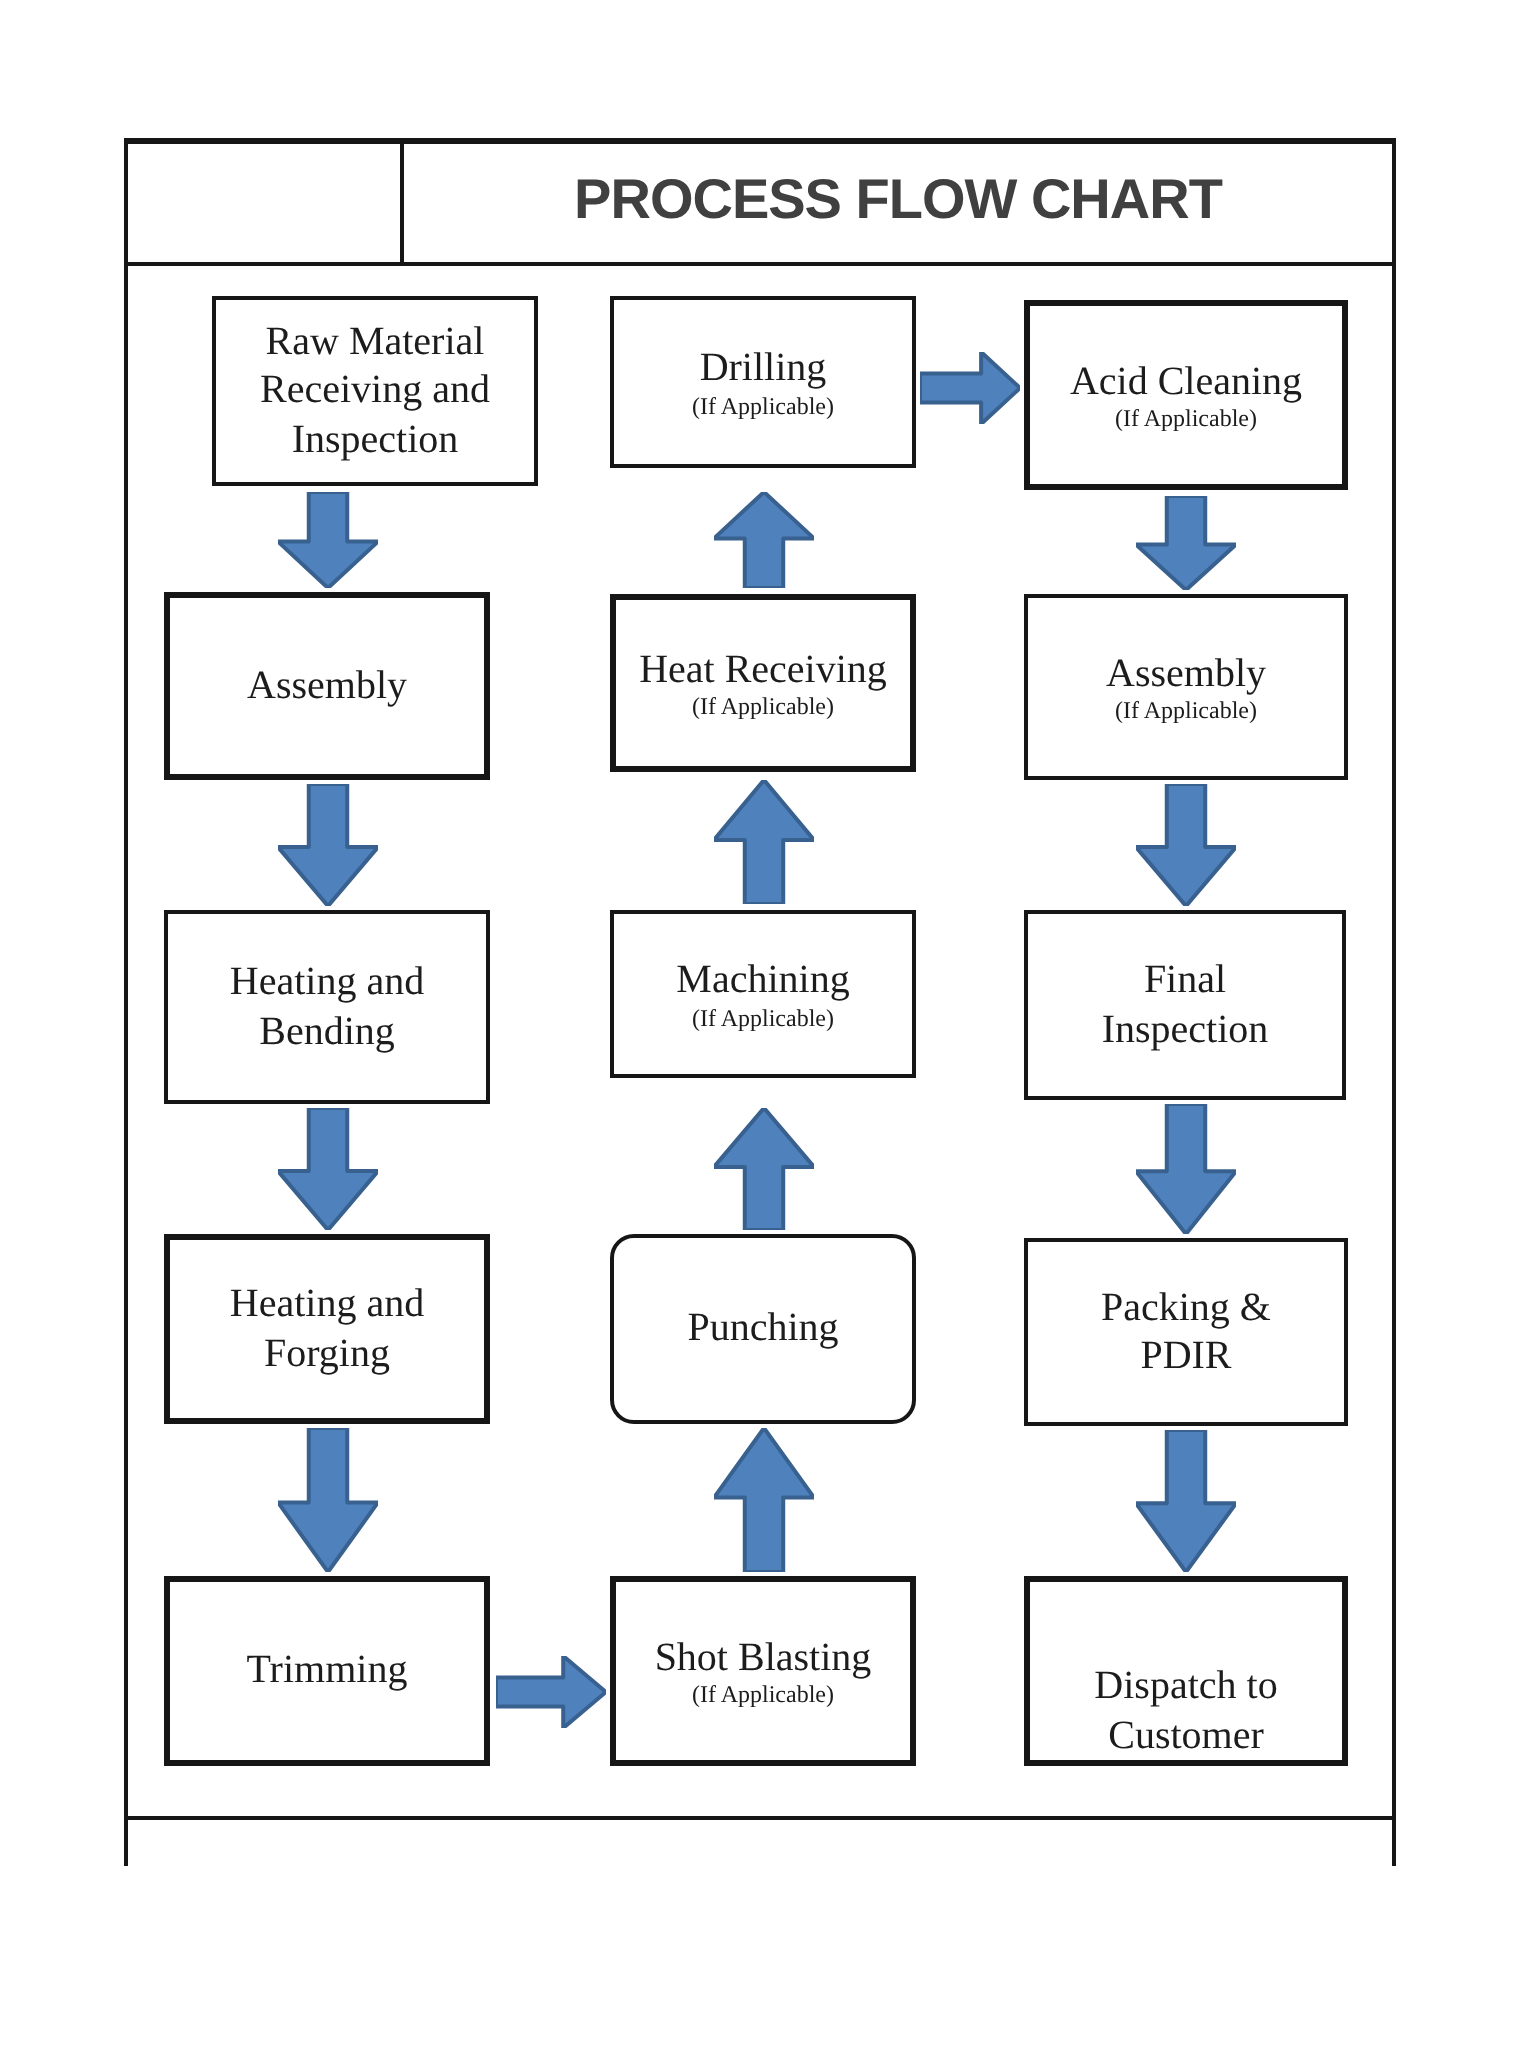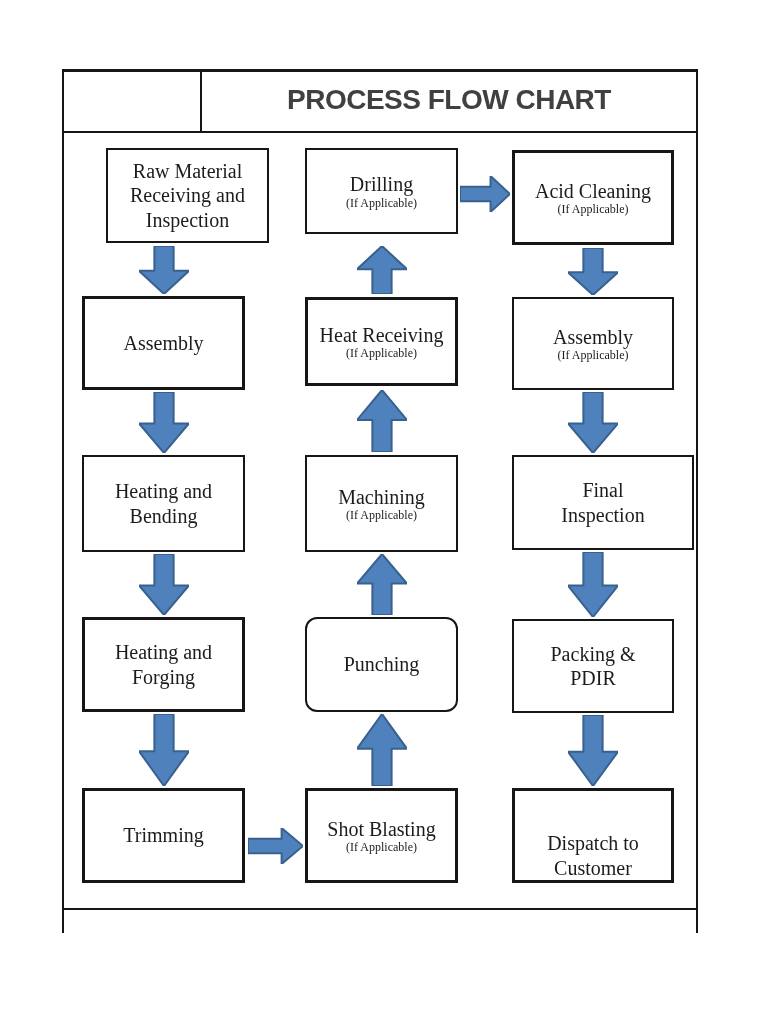--- a/index.html
+++ b/index.html
@@ -106,21 +106,21 @@
 </div>
 
 <div class="abs box" style="left:305px;top:148px;width:153px;height:86px;">
   <div class="label">Drilling</div>
   <div class="sublabel">(If Applicable)</div>
 </div>
 <div class="abs box thick" style="left:305px;top:297px;width:153px;height:89px;">
   <div class="label">Heat Receiving</div>
   <div class="sublabel">(If Applicable)</div>
 </div>
-<div class="abs box" style="left:305px;top:455px;width:153px;height:97px;">
+<div class="abs box" style="left:305px;top:455px;width:153px;height:84px;">
   <div class="label">Machining</div>
   <div class="sublabel">(If Applicable)</div>
 </div>
 <div class="abs box" style="left:305px;top:617px;width:153px;height:95px;border-radius:12px;">
   <div class="label">Punching</div>
 </div>
 <div class="abs box thick" style="left:305px;top:788px;width:153px;height:95px;">
   <div class="label">Shot Blasting</div>
   <div class="sublabel">(If Applicable)</div>
 </div>
@@ -147,21 +147,21 @@
 </div>
 
 <div class="abs box thick" style="left:512px;top:150px;width:162px;height:95px;">
   <div class="label">Acid Cleaning</div>
   <div class="sublabel">(If Applicable)</div>
 </div>
 <div class="abs box" style="left:512px;top:297px;width:162px;height:93px;">
   <div class="label">Assembly</div>
   <div class="sublabel">(If Applicable)</div>
 </div>
-<div class="abs box" style="left:512px;top:455px;width:182px;height:95px;">
+<div class="abs box" style="left:512px;top:455px;width:161px;height:95px;">
   <div class="label">Final
 Inspection</div>
 </div>
 <div class="abs box" style="left:512px;top:619px;width:162px;height:94px;">
   <div class="label">Packing &amp;
 PDIR</div>
 </div>
 <div class="abs box thick" style="left:512px;top:788px;width:162px;height:95px;justify-content:flex-end;">
   <div class="label">Dispatch to
 Customer</div>

